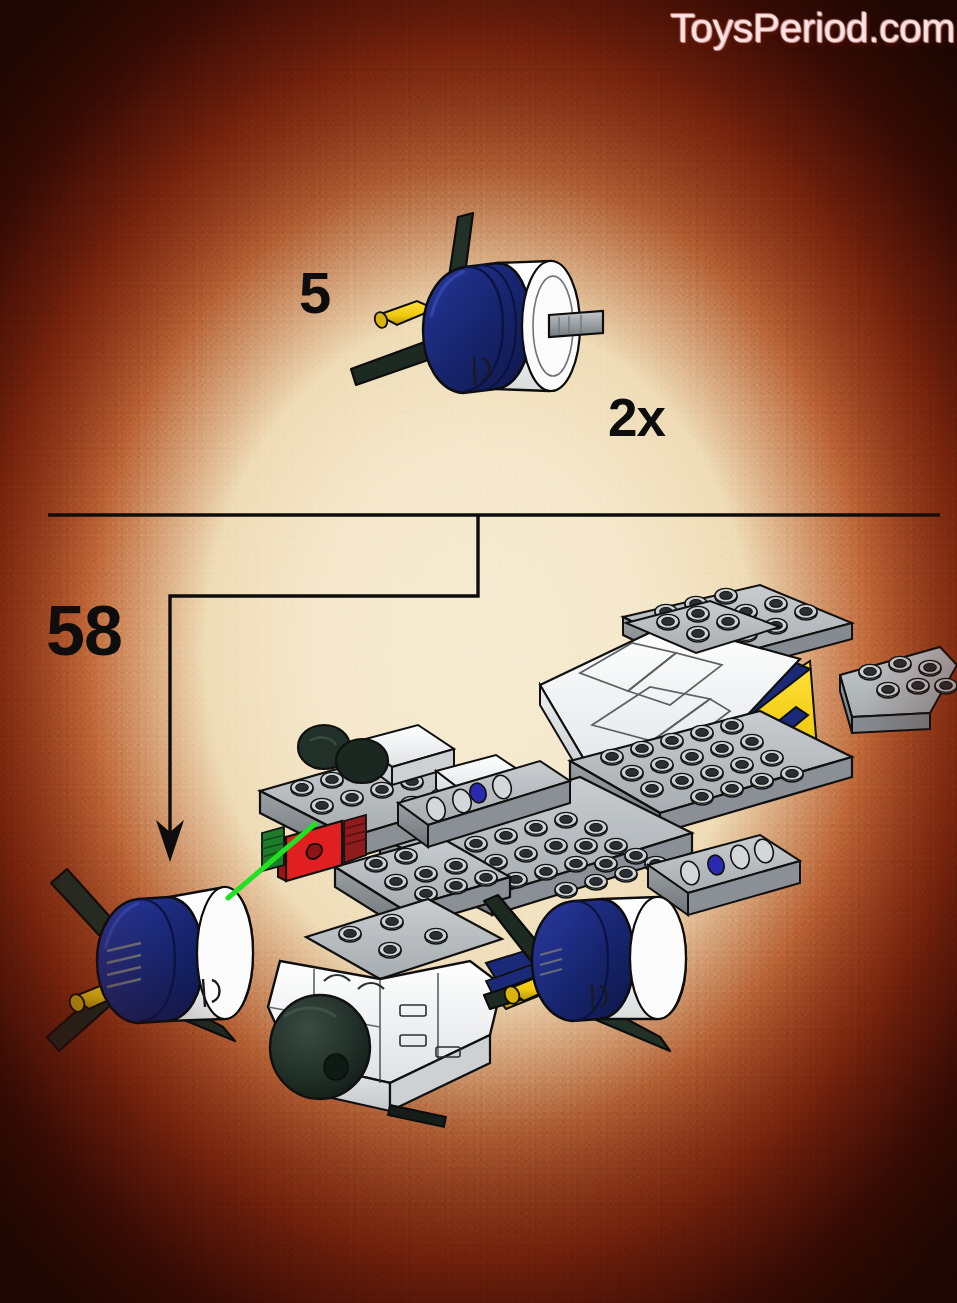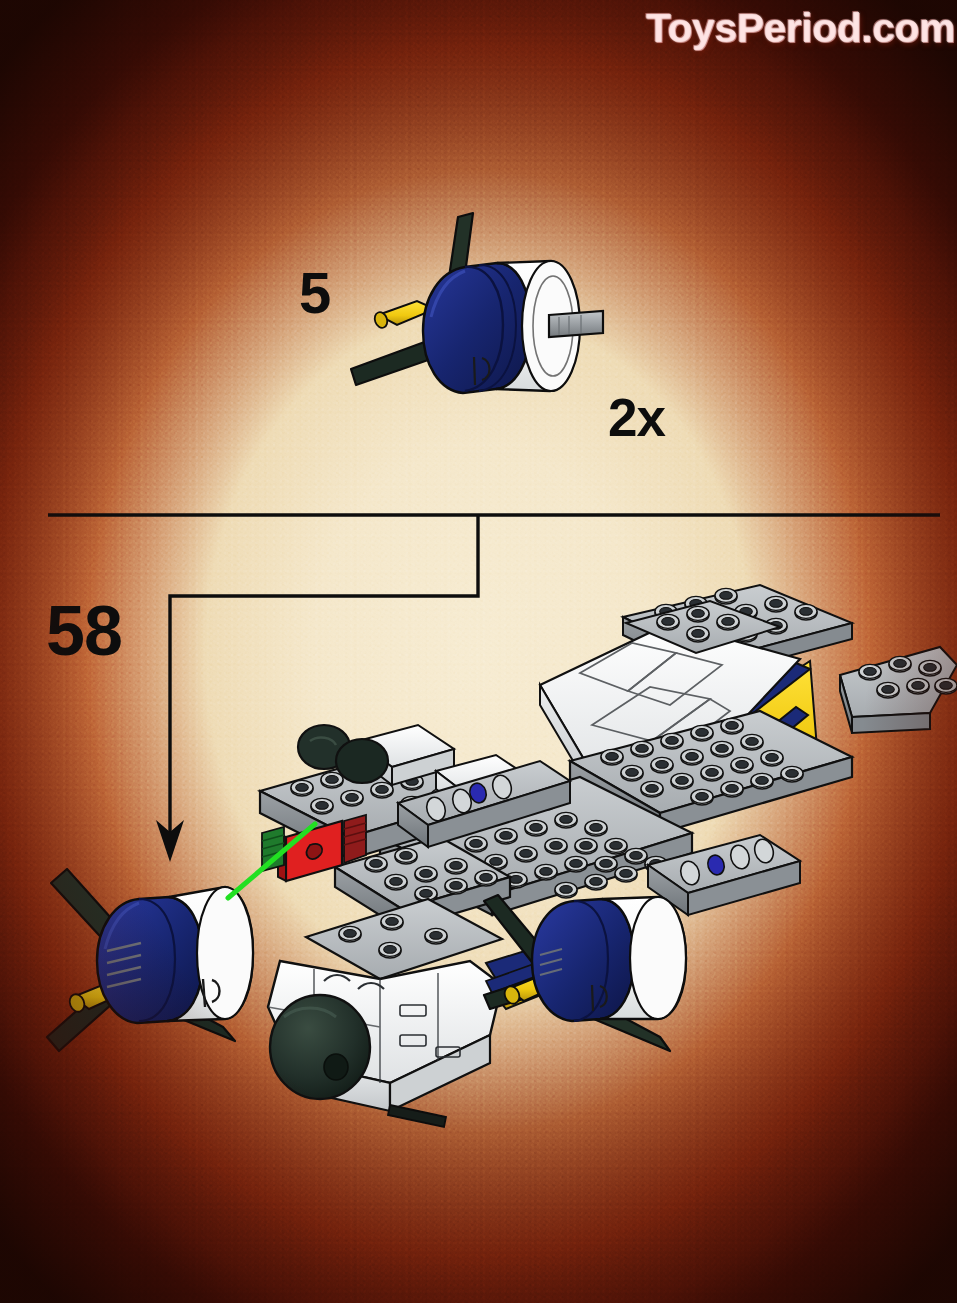--- a/index.html
+++ b/index.html
@@ -45,21 +45,21 @@
   #vignette{
     position:absolute; inset:0; pointer-events:none;
     background:radial-gradient(ellipse 70% 64% at 50% 50%, rgba(0,0,0,0) 58%, rgba(60,12,4,.55) 82%, rgba(26,6,2,.92) 100%);
   }
 
   
   #watermark{
     position:absolute; top:2px; left:545px;
     width:410px; height:52px;
     display:flex; align-items:center; justify-content:flex-end;
-    font-size:41px; font-weight:bold; letter-spacing:-.5px;
+    font-size:41px; font-weight:normal; letter-spacing:-.5px;
     color:rgba(255,226,226,.80);
     text-shadow:
        0 0 2px rgba(255,255,255,.85),
        1px 1px 0 rgba(255,170,170,.55),
       -1px -1px 0 rgba(255,160,160,.45),
        2px 3px 5px rgba(120,25,10,.55);
     white-space:nowrap;
     user-select:none;
   }
 

